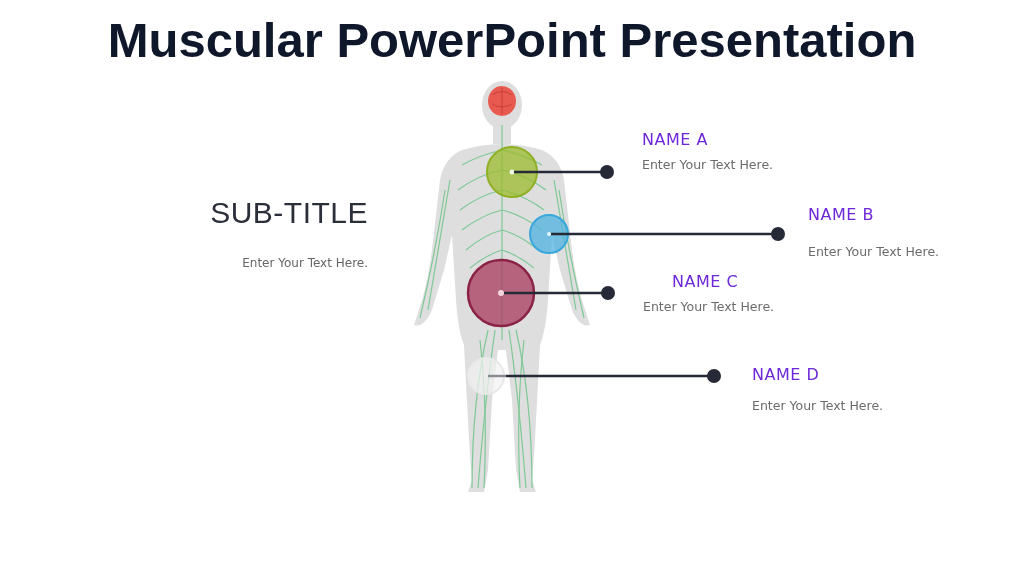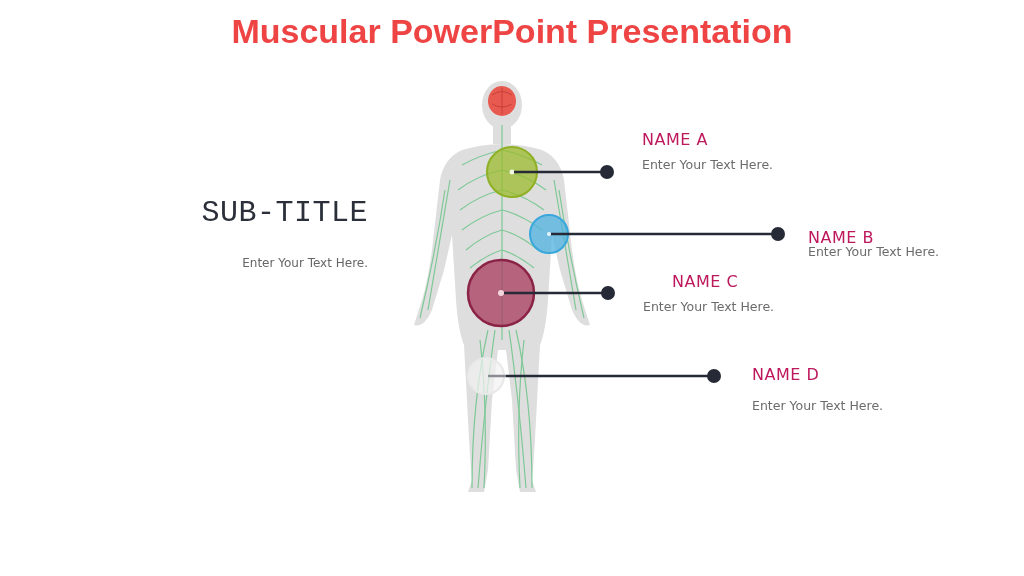--- a/index.html
+++ b/index.html
@@ -1,20 +1,20 @@
 <!DOCTYPE html>
 <html><head>
   <meta charset="utf-8">
   <style>
     html, body { margin: 0; padding: 0; background: #ffffff; }
     body { width: 1024px; height: 576px; position: relative; overflow: hidden; font-family: "Liberation Sans", sans-serif; }
-    .title { position: absolute; left: 0; top: 12px; width: 1024px; text-align: center; font-family: "Liberation Sans", sans-serif; font-weight: bold; font-size: 34px; color: #ef4444; letter-spacing: 0px; }
-    .subtitle { position: absolute; right: 656px; top: 196px; font-family: Liberation Mono, monospace; font-size: 30px; color: #2b2f3a; letter-spacing: 0.5px; font-weight: 300; text-align: center; }
+    .title { position: absolute; left: 0; top: 12px; width: 1024px; text-align: center; font-family: "Liberation Sans", sans-serif; font-weight: bold; font-size: 49px; color: #0f172a; letter-spacing: 0px; }
+    .subtitle { position: absolute; right: 656px; top: 196px; font-family: Liberation Sans, sans-serif; font-size: 30px; color: #2b2f3a; letter-spacing: 0.5px; font-weight: 300; text-align: center; }
     .subtitle-text { position: absolute; right: 656px; top: 256px; font-family: "DejaVu Sans", sans-serif; font-size: 12px; color: #666; text-align: right; }
-    .name { position: absolute; font-family: "DejaVu Sans", sans-serif; font-size: 16px; color: #be185d; letter-spacing: 0.5px; }
+    .name { position: absolute; font-family: "DejaVu Sans", sans-serif; font-size: 16px; color: #6d28d9; letter-spacing: 0.5px; }
     .desc { position: absolute; font-family: "DejaVu Sans", sans-serif; font-size: 12.5px; color: #6b6b6b; }
     .figure { position: absolute; left: 0; top: 0; width: 1024px; height: 576px; }
   </style>
 </head>
 <body>
 
 <div class="title">Muscular PowerPoint Presentation</div>
 
 <div class="subtitle">SUB-TITLE</div>
 <div class="subtitle-text">Enter Your Text Here.</div>
@@ -83,20 +83,20 @@
     <circle cx="486" cy="376" r="18" fill="#f2f2f2" fill-opacity="0.7" stroke="#e8e8e8" stroke-width="2"></circle>
     <line x1="488" y1="376" x2="506" y2="376" stroke="#8a8c92" stroke-width="2.5"></line>
     <line x1="506" y1="376" x2="713" y2="376" stroke="#252a36" stroke-width="2.5"></line>
     <circle cx="714" cy="376" r="7" fill="#252a36"></circle>
   </g>
 </svg>
 
 <div class="name" style="left:642px; top:130px;">NAME A</div>
 <div class="desc" style="left:642px; top:157px;">Enter Your Text Here.</div>
 
-<div class="name" style="left:808px; top:228px;">NAME B</div>
+<div class="name" style="left:808px; top:205px;">NAME B</div>
 <div class="desc" style="left:808px; top:244px;">Enter Your Text Here.</div>
 
 <div class="name" style="left:672px; top:272px;">NAME C</div>
 <div class="desc" style="left:643px; top:299px;">Enter Your Text Here.</div>
 
 <div class="name" style="left:752px; top:365px;">NAME D</div>
 <div class="desc" style="left:752px; top:398px;">Enter Your Text Here.</div>
 
 </body></html>

